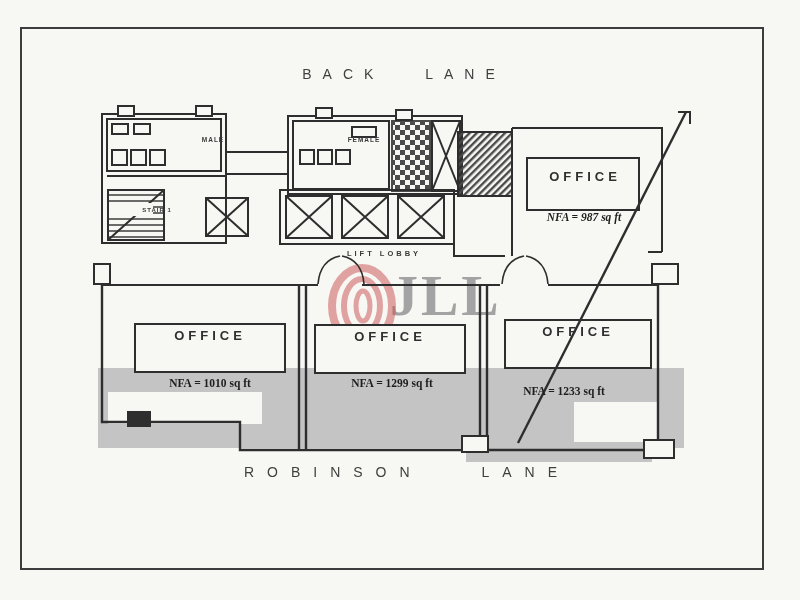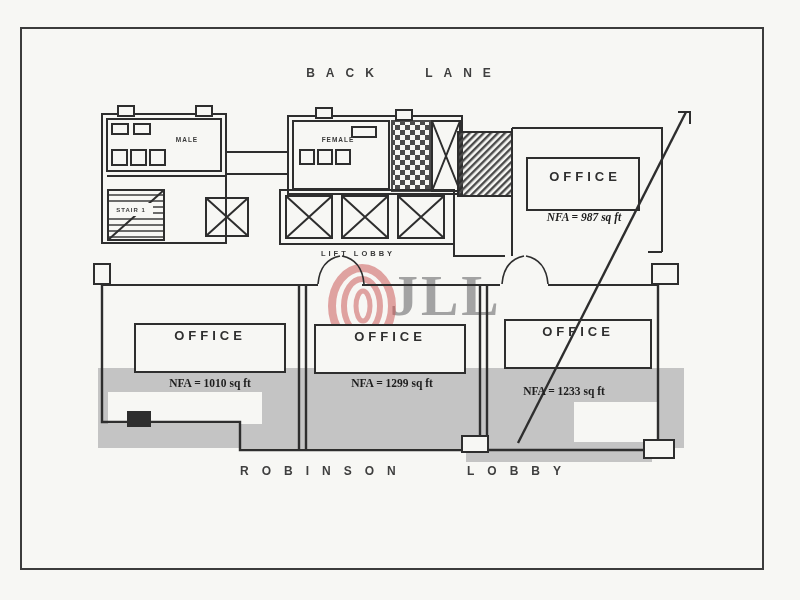--- a/index.html
+++ b/index.html
@@ -1,28 +1,28 @@
 <!DOCTYPE html>
 <html><head>
 <meta charset="utf-8">
 <style>
   html,body{margin:0;padding:0;background:#fdfdfc;}
   #page{position:relative;width:800px;height:600px;background:#f7f7f4;
         font-family:"Liberation Sans",sans-serif;overflow:hidden;color:#333;}
   .abs{position:absolute;}
   #frame{left:20px;top:27px;width:740px;height:539px;border:2px solid #3c3c3c;}
-  .street{font-size:12px;font-weight:bold;color:#3f3f3f;white-space:nowrap;
+  .street{font-size:14px;font-weight:normal;color:#3f3f3f;white-space:nowrap;
           transform:translateX(-50%);padding-left:24px;}
   #backlane{left:392px;top:66px;letter-spacing:11px;word-spacing:26px;}
   #robinson{left:395px;top:464px;letter-spacing:13px;word-spacing:42px;}
   #plantitle{left:392px;top:482px;transform:translateX(-50%);
              font-family:"Liberation Serif",serif;font-weight:bold;
              font-size:18px;letter-spacing:3px;color:#2d2d2d;}
   .roomlabel{font-size:6.5px;letter-spacing:1px;color:#3a3a3a;font-weight:bold;
-             transform:translate(-50%,-50%);white-space:nowrap;}
+             transform:translate(-50%,-50%);white-space:nowrap;margin-left:26px;}
   #liftlobby{left:358px;top:253px;font-size:7.5px;letter-spacing:3px;}
   .officelabel{font-size:13px;font-weight:bold;letter-spacing:4px;color:#2f2f2f;
                transform:translate(-50%,-50%);white-space:nowrap;}
   .nfa{font-family:"Liberation Serif",serif;font-size:11.5px;font-weight:bold;
        color:#1e1e1e;transform:translate(-50%,-50%);white-space:nowrap;}
   
   #wmband{left:98px;top:368px;width:586px;height:80px;background:#c4c4c4;}
   #wmband2{left:466px;top:448px;width:186px;height:14px;background:#c4c4c4;}
   .wmnotch{background:#f7f7f4;}
   #notch1{left:108px;top:392px;width:154px;height:32px;}
@@ -156,21 +156,21 @@
         <rect x="462" y="436" width="26" height="16"></rect>
         <rect x="644" y="440" width="30" height="18"></rect>
         <rect x="128" y="412" width="22" height="14" fill="#2e2e2e"></rect>
       </g>
 
       <path d="M686,112 L518,443" stroke-width="2.4"></path>
     </g>
   </svg>
 
   <div id="backlane" class="abs street">BACK LANE</div>
-  <div id="robinson" class="abs street">ROBINSON LOBBY</div>
+  <div id="robinson" class="abs street">ROBINSON LANE</div>
 
   <div class="abs roomlabel" style="left:187px;top:139px;">MALE</div>
   <div class="abs roomlabel" style="left:338px;top:139px;">FEMALE</div>
   <div class="abs roomlabel" style="left:131px;top:210px;font-size:6px;">STAIR 1</div>
   <div id="liftlobby" class="abs roomlabel">LIFT LOBBY</div>
 
   <div class="abs officelabel" style="left:585px;top:176px;">OFFICE</div>
   <div class="abs nfa" style="left:584px;top:217px;font-style:italic;">NFA = 987 sq ft</div>
 
   <div class="abs officelabel" style="left:210px;top:335px;">OFFICE</div>

